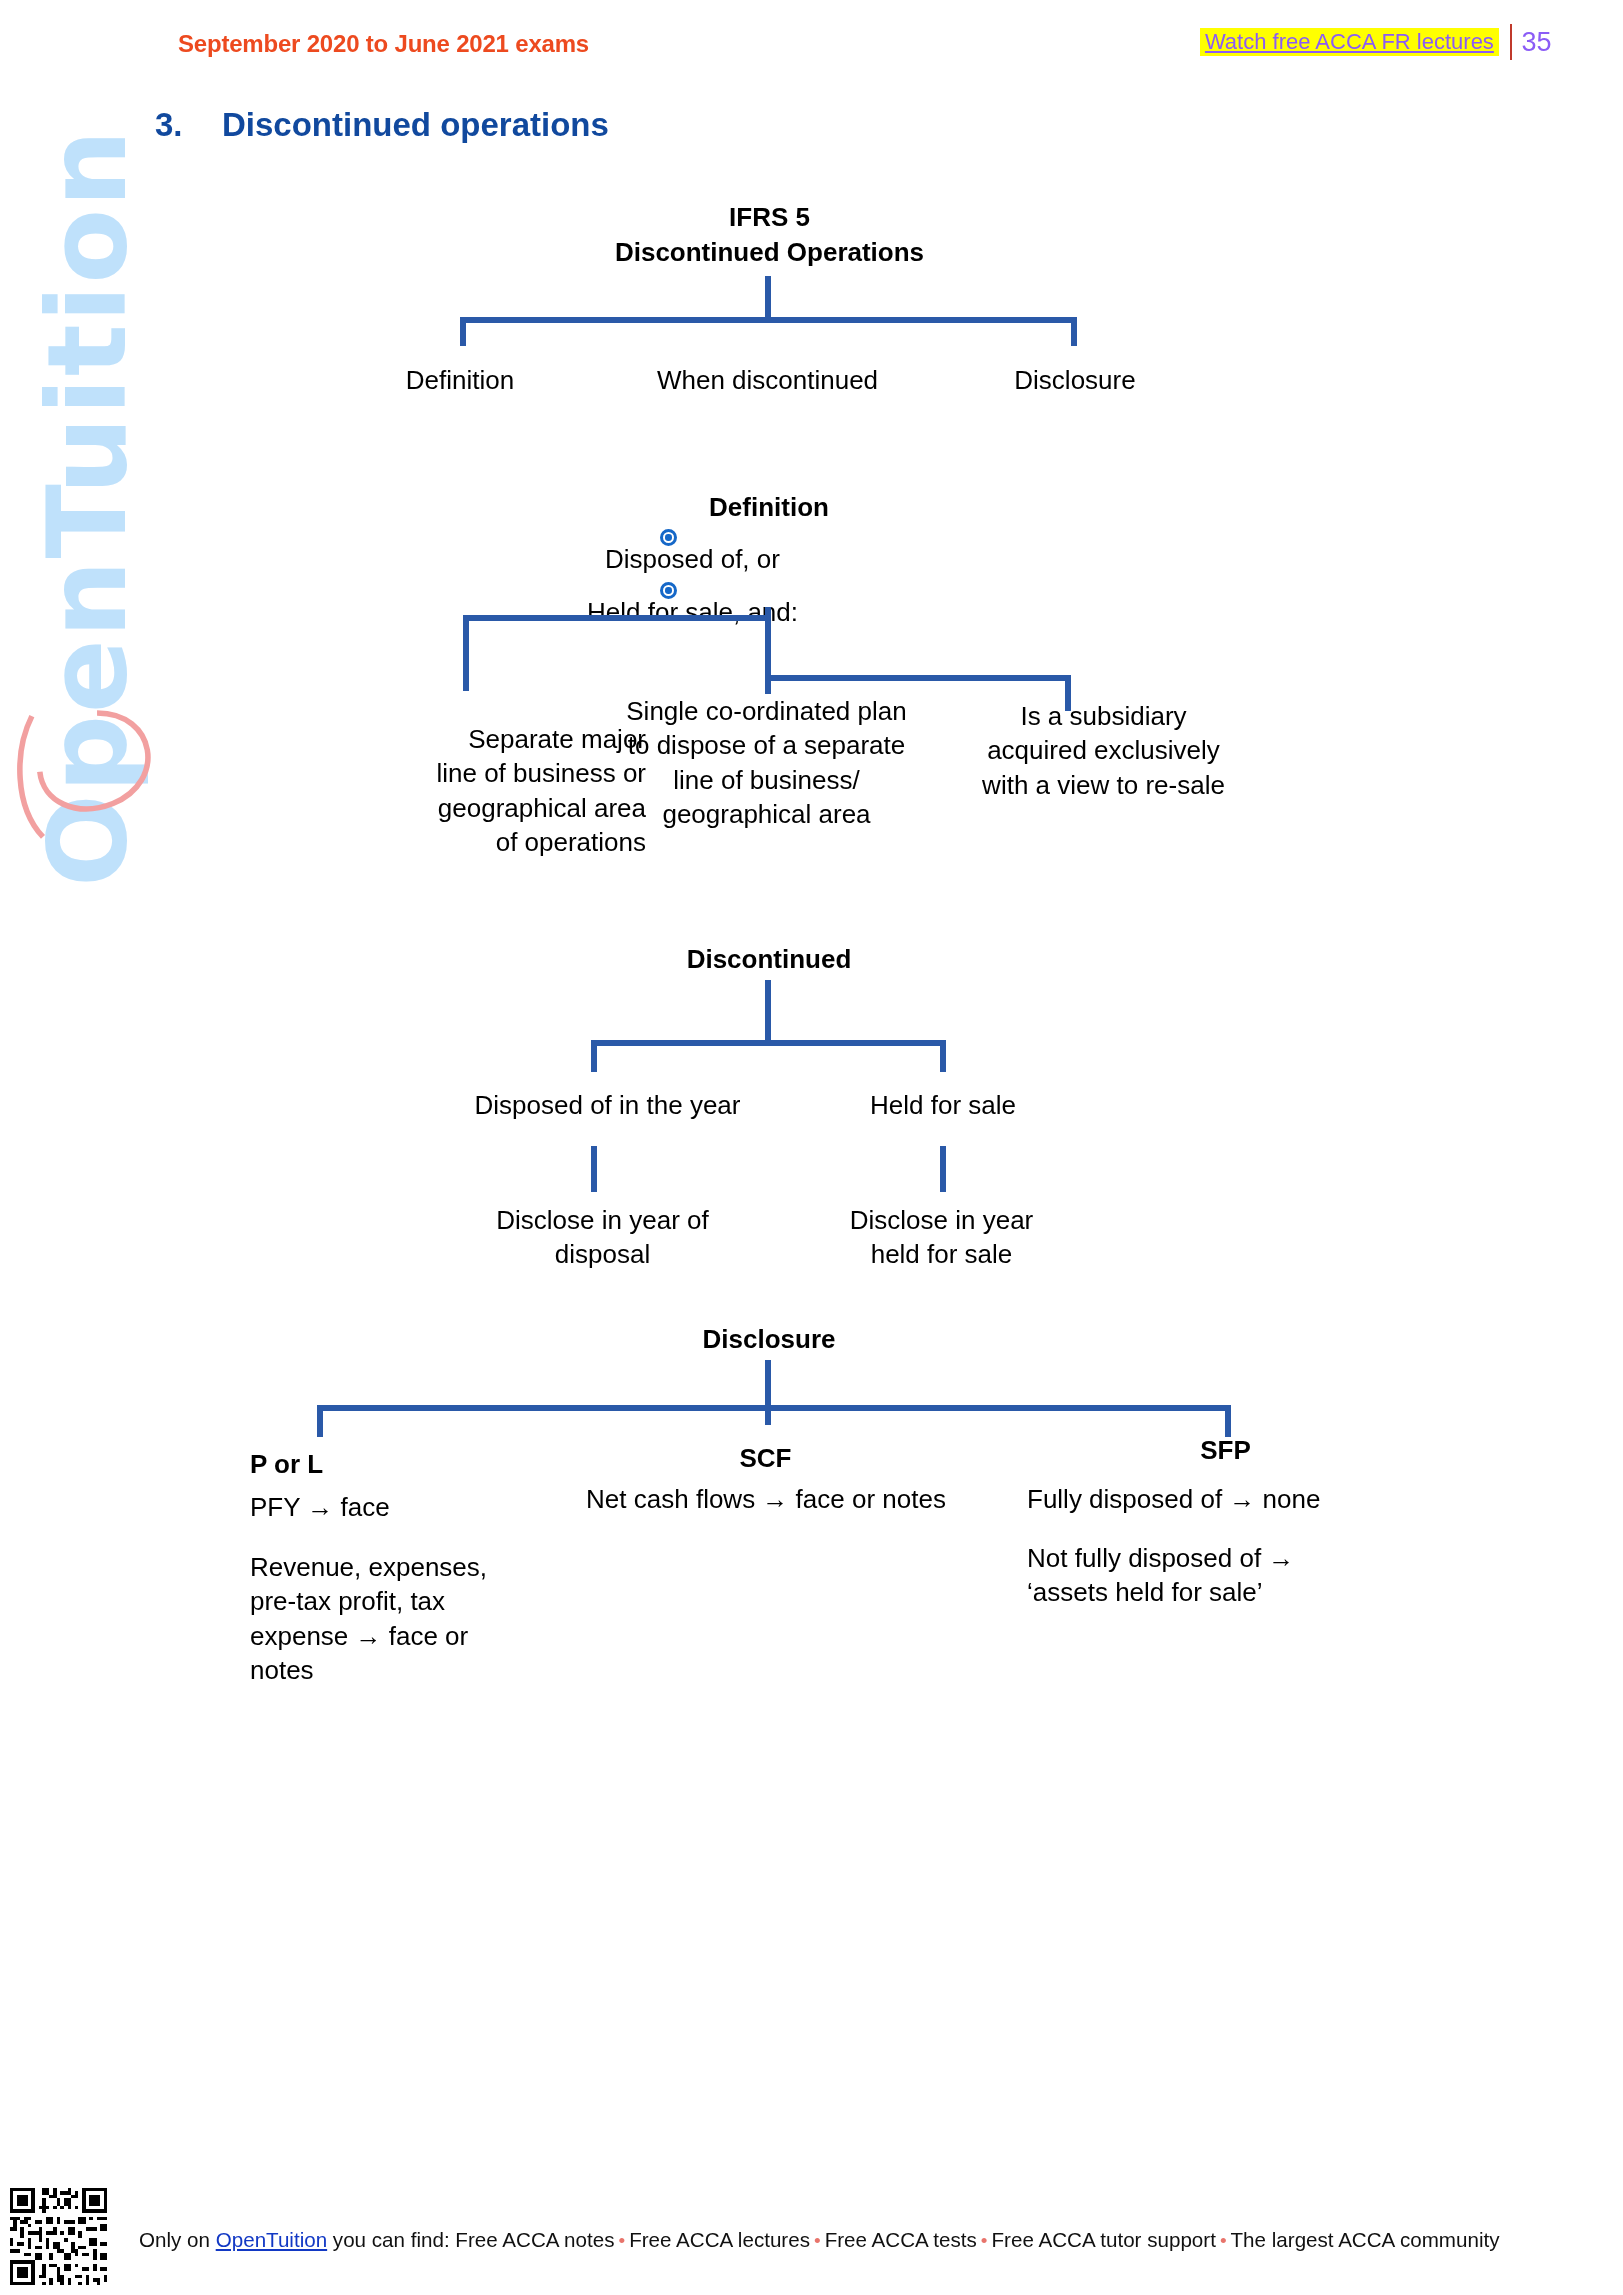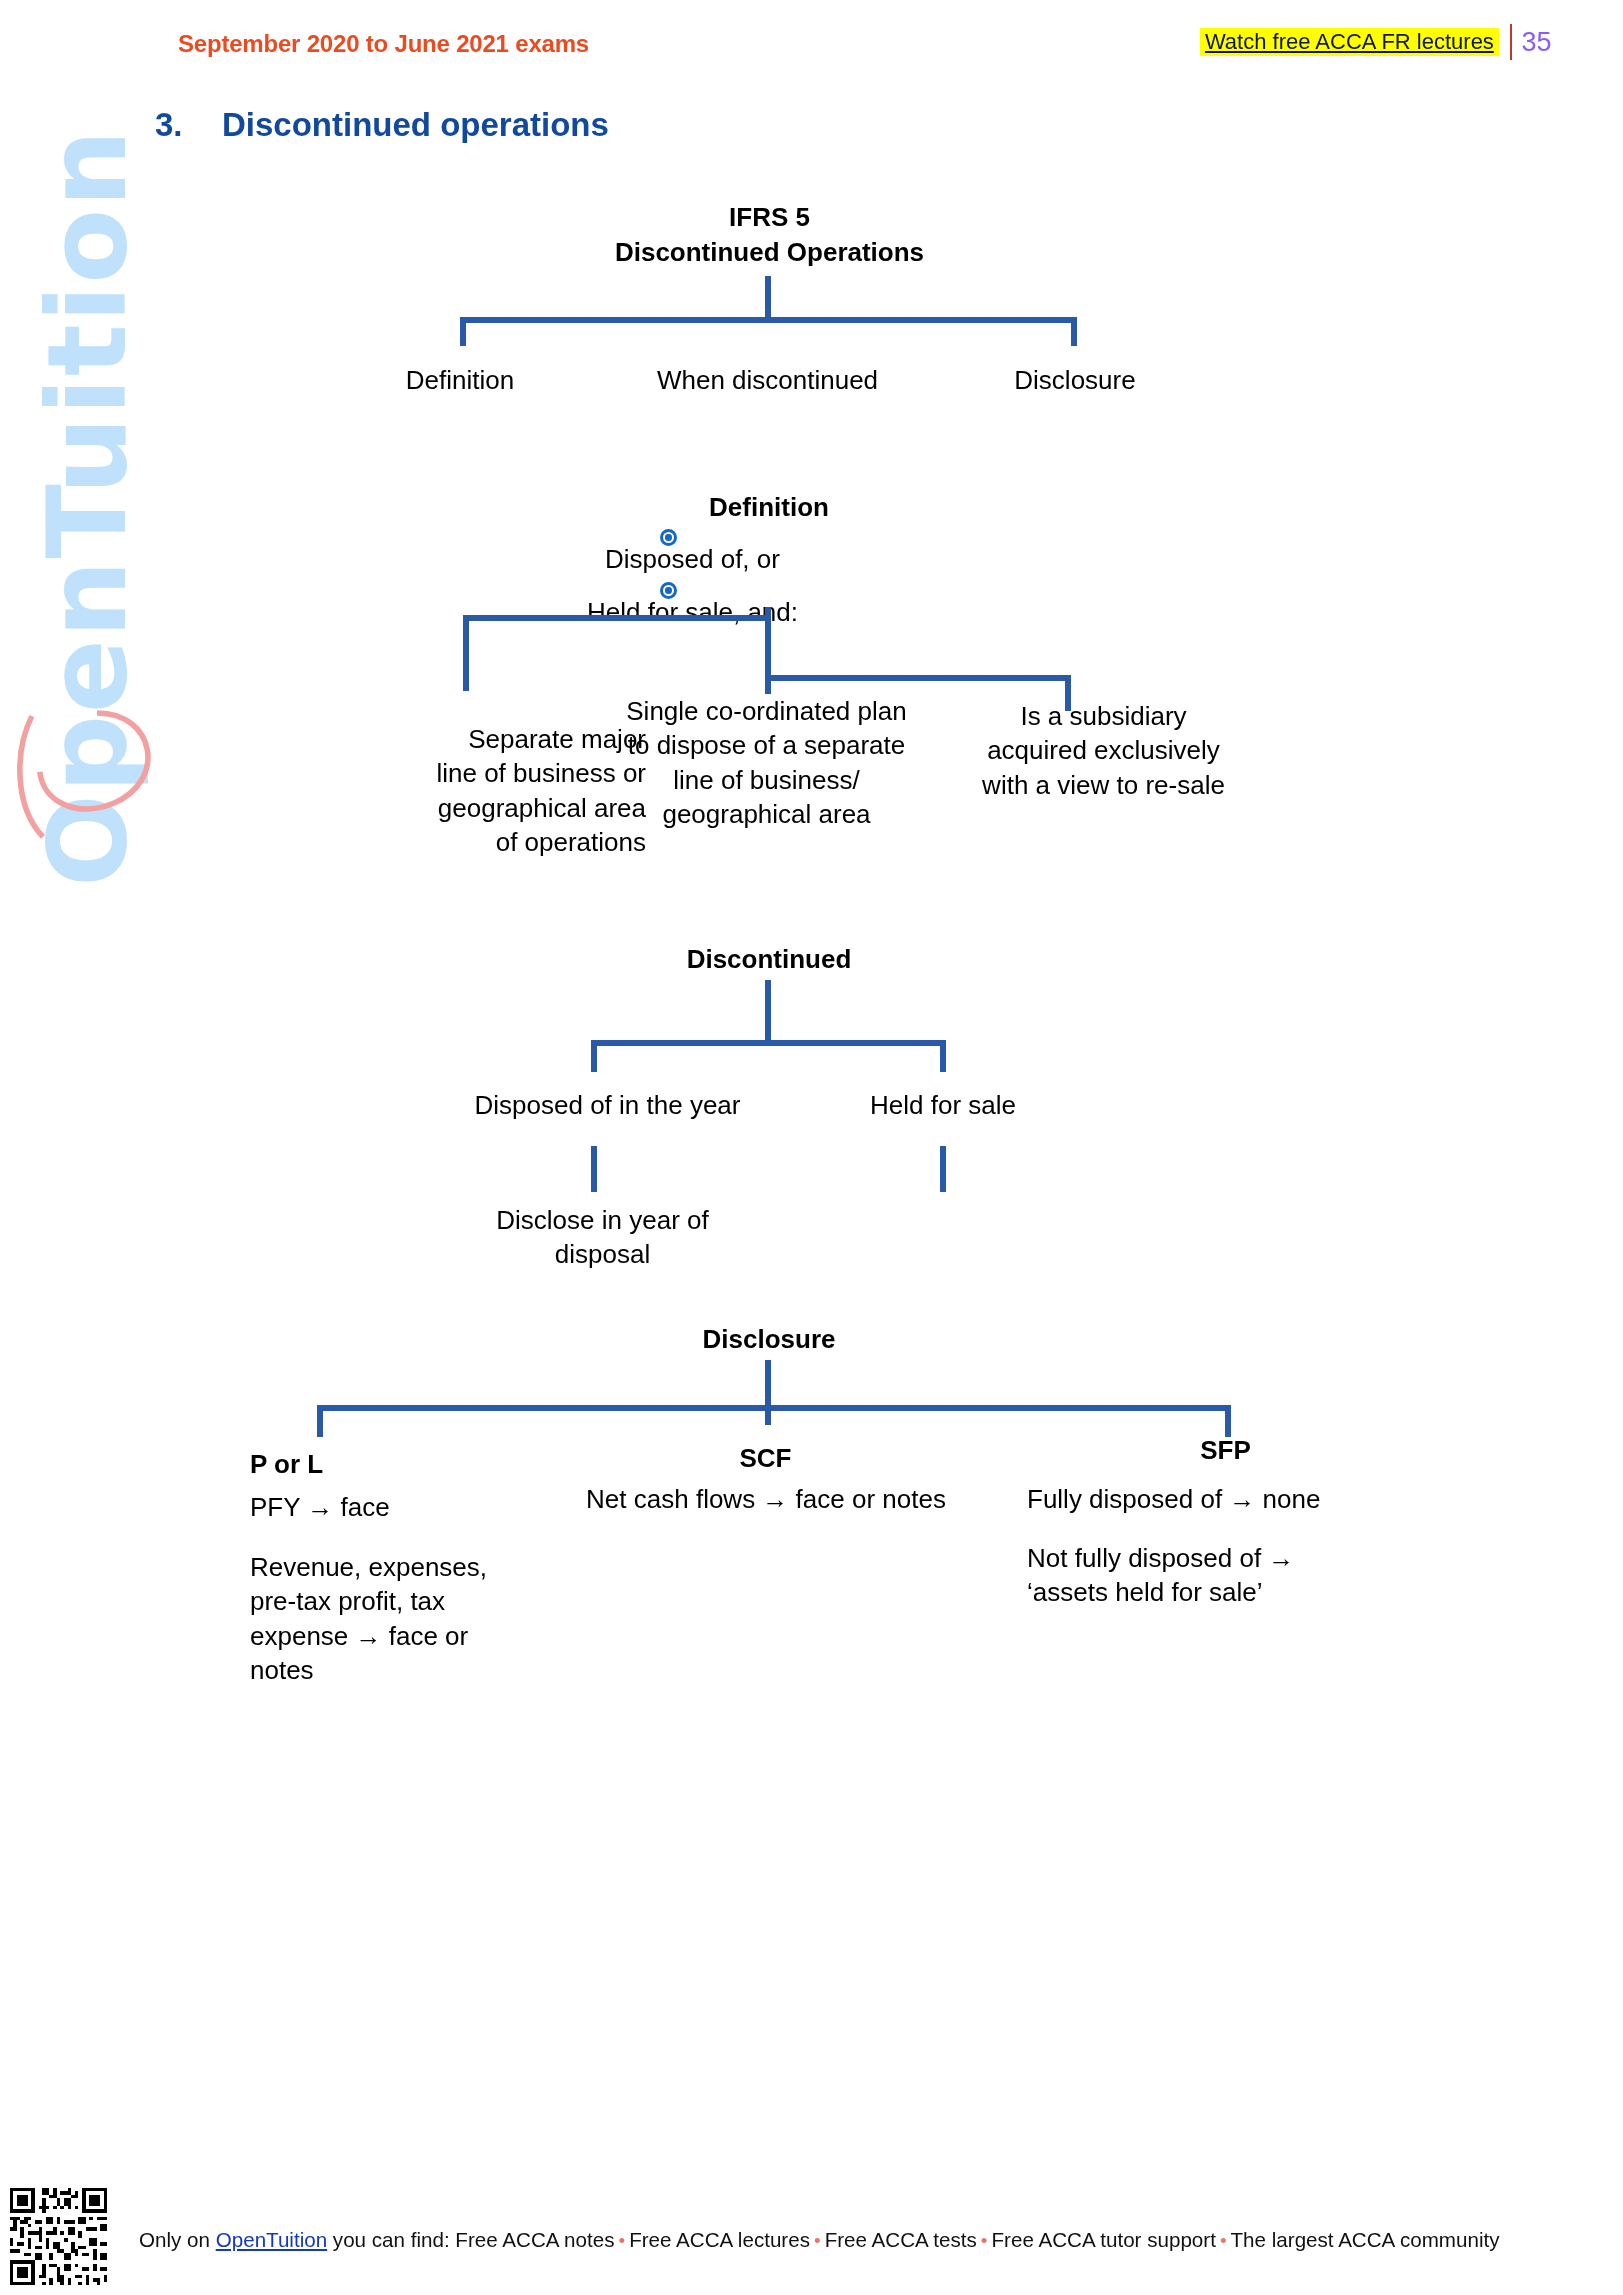--- a/index.html
+++ b/index.html
@@ -72,21 +72,21 @@
   #header-right {
     position: absolute;
     right: 17.4px;
     top: 24px;
     display: flex;
     align-items: center;
     white-space: nowrap;
   }
   #header-link {
     background: #FFFF00;
-    color: #0f172a;
+    color: #8b5cf6;
     font-size: 22px;
     padding: 0.8px 4.8px 1.6px 4.8px;
     display: inline-block;
     line-height: 1.18;
   }
   #header-divider {
     display: inline-block;
     width: 2.4px;
     height: 36px;
     background: #C0392B;
@@ -279,20 +279,22 @@
   <div class="ln ln-v" style="left:940px; top:1040px; height:32px;"></div>
 
   <div class="node" style="left:444px; top:1088px; width:327px;">Disposed of in the year</div>
   <div class="node" style="left:840px; top:1088px; width:206px;">Held for sale</div>
 
   <div class="ln ln-v" style="left:591px; top:1146px; height:46px;"></div>
   <div class="ln ln-v" style="left:940px; top:1146px; height:46px;"></div>
 
   <div class="node" style="left:444px; top:1203px; width:317px; white-space:pre-line;">Disclose in year of
 disposal</div>
+  <div class="node" style="left:805px; top:1203px; width:273px; white-space:pre-line;">Disclose in year
+held for sale</div>
 
   <div class="node bold" style="left:555px; top:1322px; width:428px;">Disclosure</div>
 
   <div class="ln ln-v" style="left:765px; top:1360px; height:65px;"></div>
   <div class="ln ln-h" style="left:317px; top:1405px; width:913px;"></div>
   <div class="ln ln-v" style="left:317px; top:1405px; height:32px;"></div>
   <div class="ln ln-v" style="left:1225px; top:1405px; height:32px;"></div>
 
   <div class="node bold left" style="left:250px; top:1447px; width:269px;">P or L</div>
   <div class="node left" style="left:250px; top:1490px; width:301px;">PFY → face</div>

